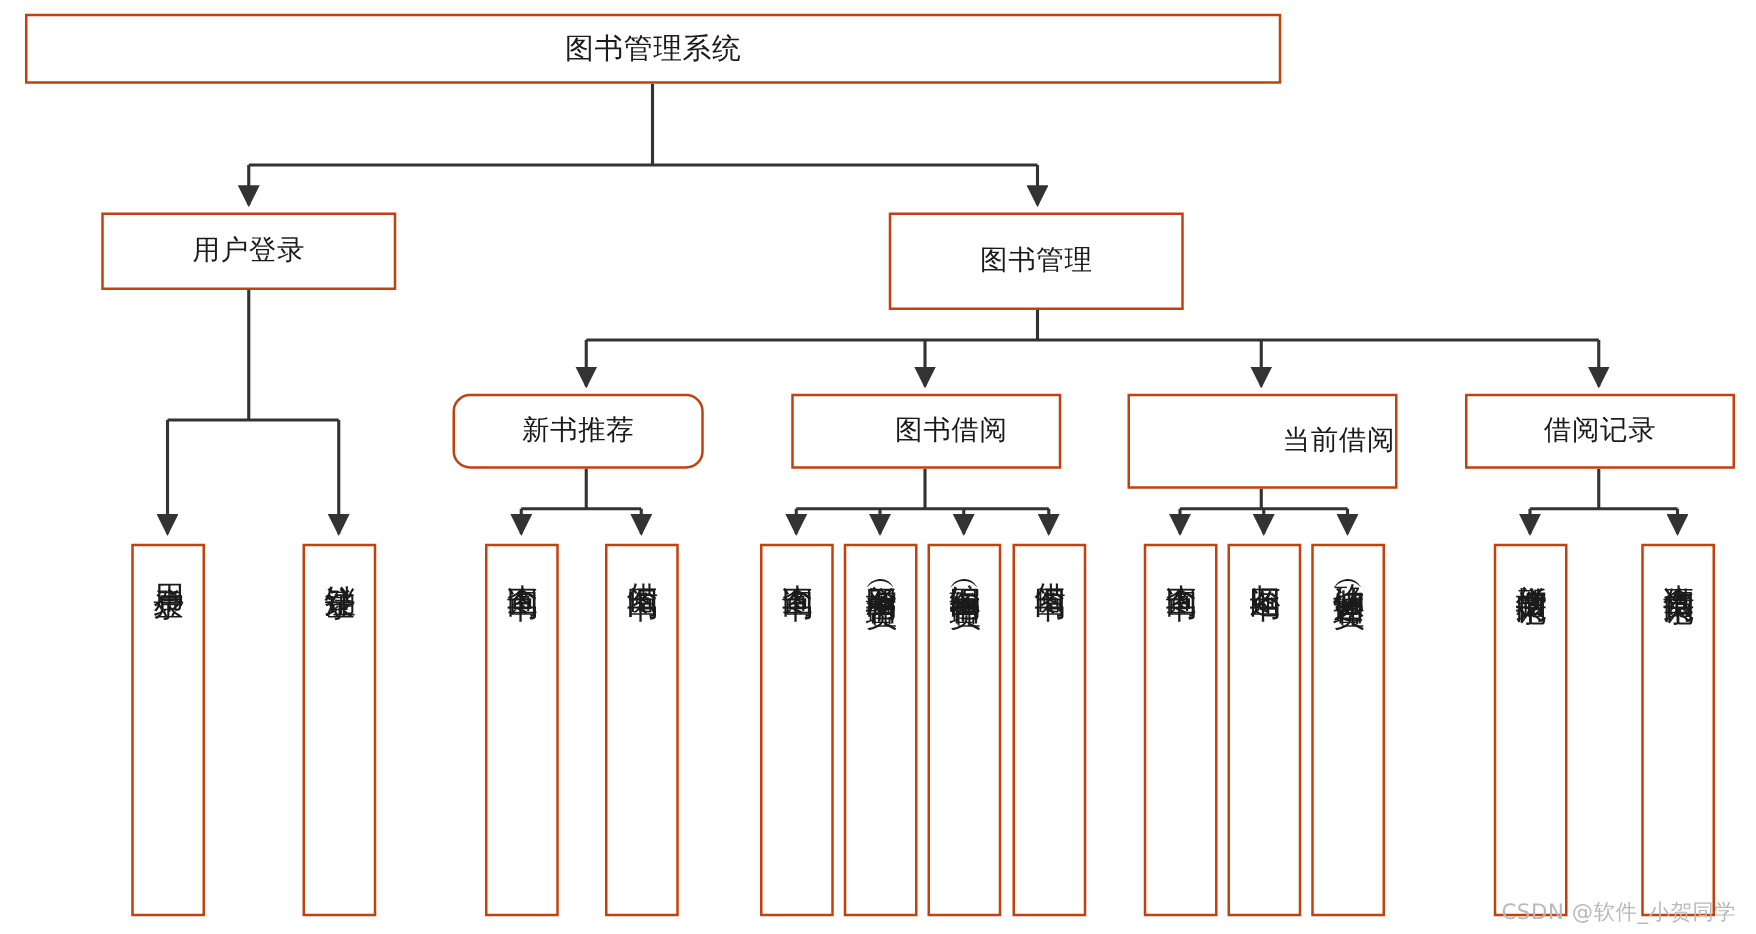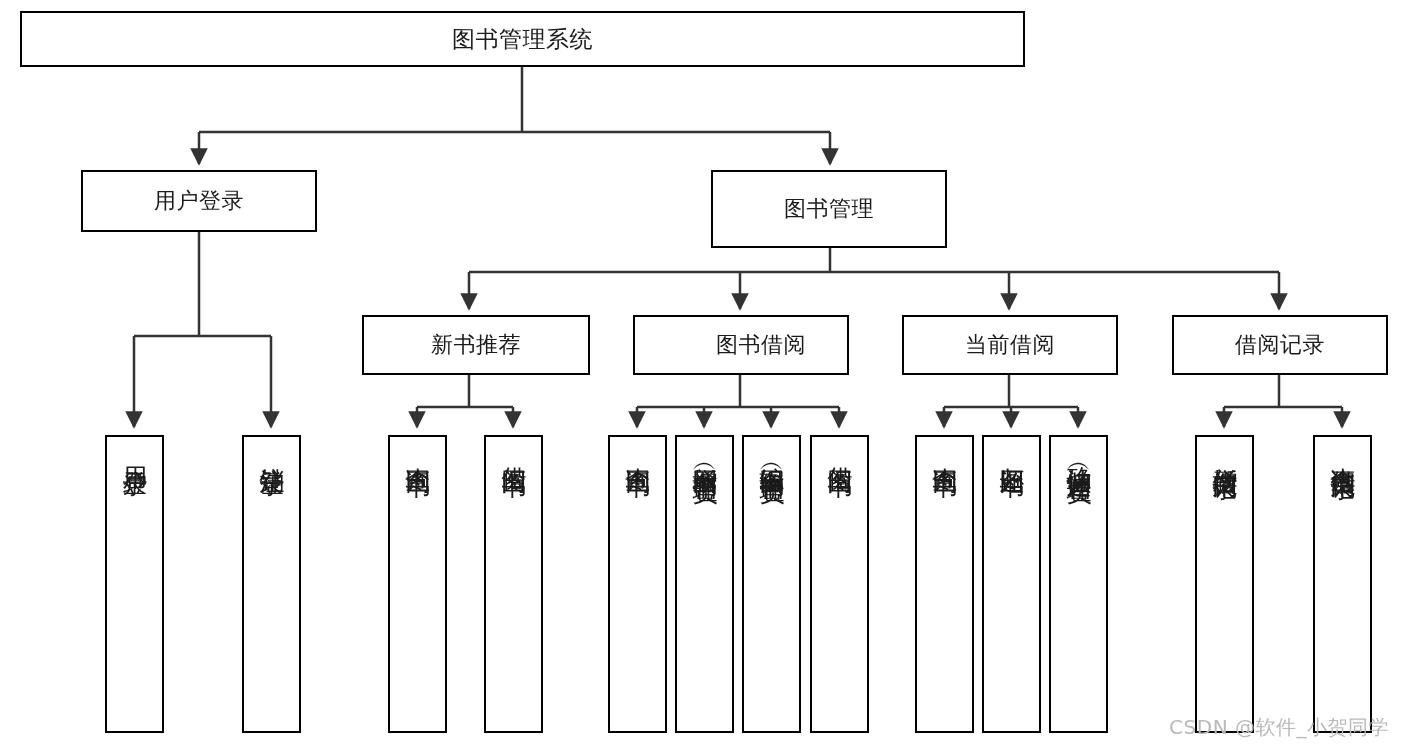--- a/index.html
+++ b/index.html
@@ -23,21 +23,21 @@
     left: 0;
     top: 0;
     width: 1405px;
     height: 747px;
     pointer-events: none;
   }
   .node {
     position: absolute;
     box-sizing: border-box;
     background: #ffffff;
-    border: 2px solid #000000;
+    border: 2px solid #c2410c;
     display: flex;
     align-items: center;
     justify-content: center;
     color: #1b1b1b;
     z-index: 2;
   }
   .node .lbl {
     display: block;
     white-space: nowrap;
     letter-spacing: 0.5px;
@@ -60,21 +60,21 @@
     text-orientation: upright;
     font-size: 25px;
     line-height: 1.04;
     letter-spacing: 2px;
     white-space: nowrap;
   }
   #watermark {
     position: absolute;
     right: 16px;
     bottom: 6px;
-    font-size: 20px;
+    font-size: 17px;
     color: #b9b9b9;
     z-index: 5;
     white-space: nowrap;
     letter-spacing: 0.5px;
     margin-top: 36px;
   }
 </style>
 </head>
 <body>
 
@@ -135,29 +135,29 @@
   </div>
 
   <div class="node horiz" style="left:81px; top:170px; width:236px; height:62px;">
     <span class="lbl">用户登录</span>
   </div>
 
   <div class="node horiz" style="left:711px; top:170px; width:236px; height:78px;">
     <span class="lbl">图书管理</span>
   </div>
 
-  <div class="node horiz" style="left:362px; top:315px; width:228px; height:60px;">
+  <div class="node horiz" style="left:362px; top:315px; width:201px; height:60px;border-radius:14px;">
     <span class="lbl">新书推荐</span>
   </div>
 
   <div class="node horiz" style="left:633px; top:315px; width:216px; height:60px;padding-left:40px;">
     <span class="lbl">图书借阅</span>
   </div>
 
-  <div class="node horiz" style="left:902px; top:315px; width:216px; height:60px;">
+  <div class="node horiz" style="left:902px; top:315px; width:216px; height:76px;justify-content:flex-end;">
     <span class="lbl">当前借阅</span>
   </div>
 
   <div class="node horiz" style="left:1172px; top:315px; width:216px; height:60px;">
     <span class="lbl">借阅记录</span>
   </div>
 
   <div class="node vert" style="left:105px; top:435px; width:59px; height:298px;">
     <span class="lbl">用户登录</span>
   </div>

